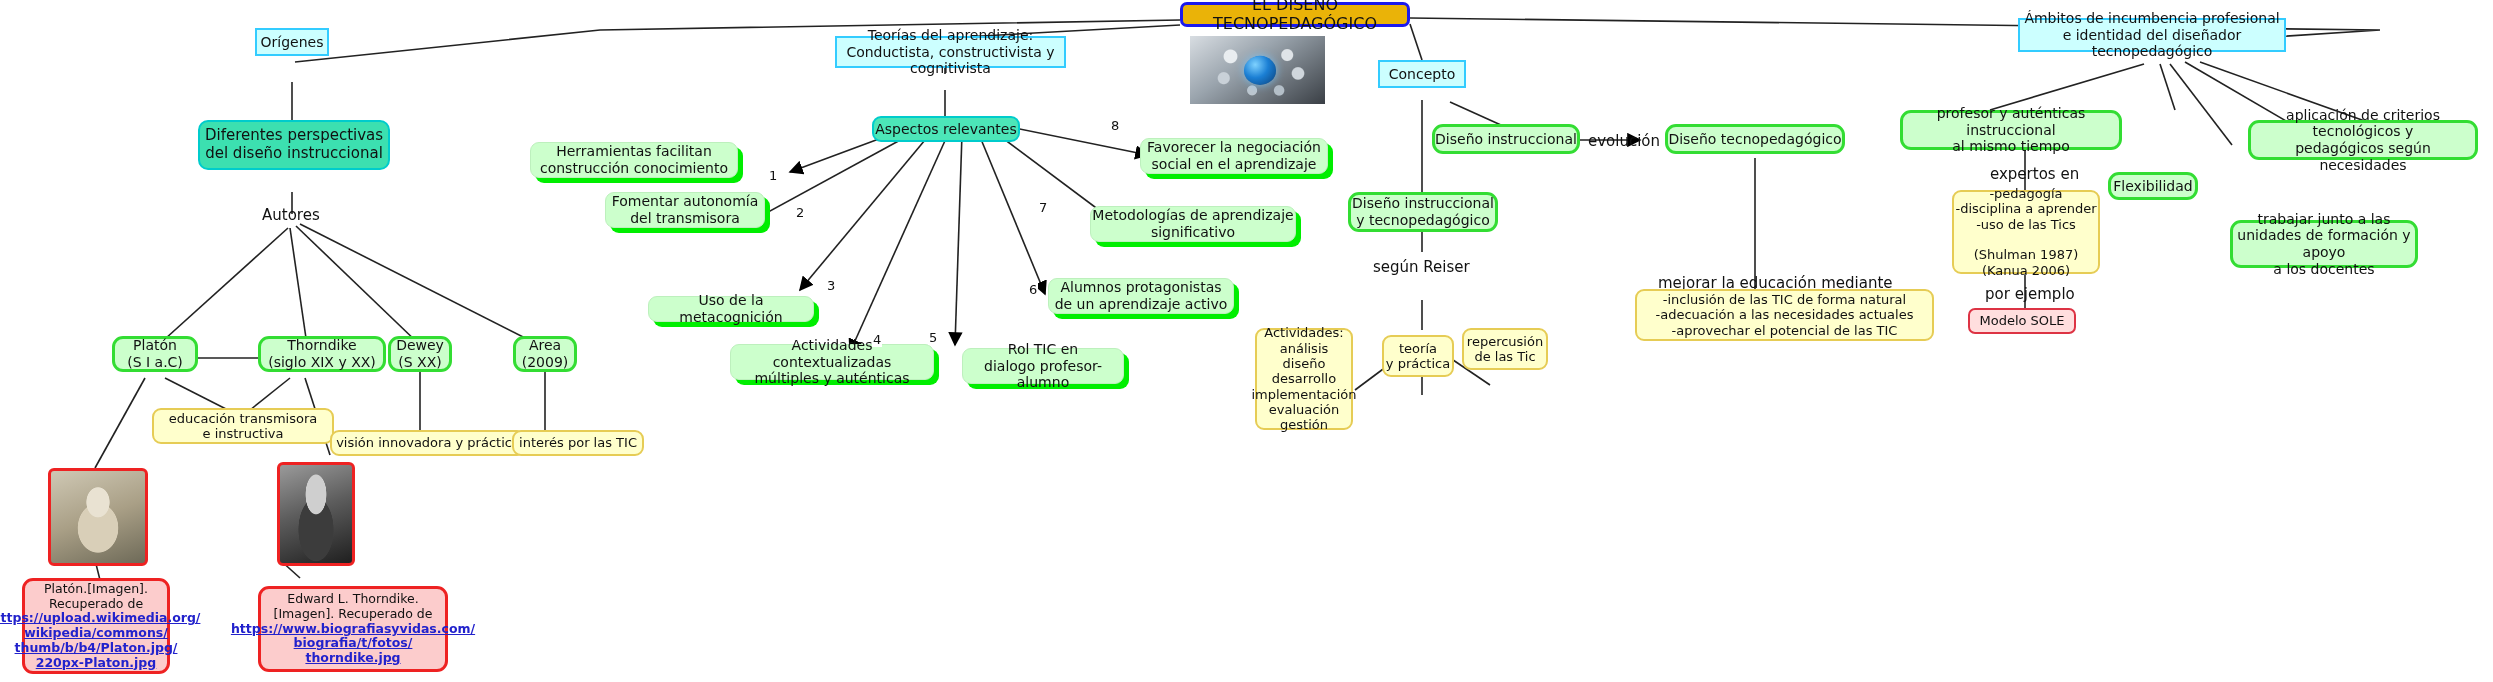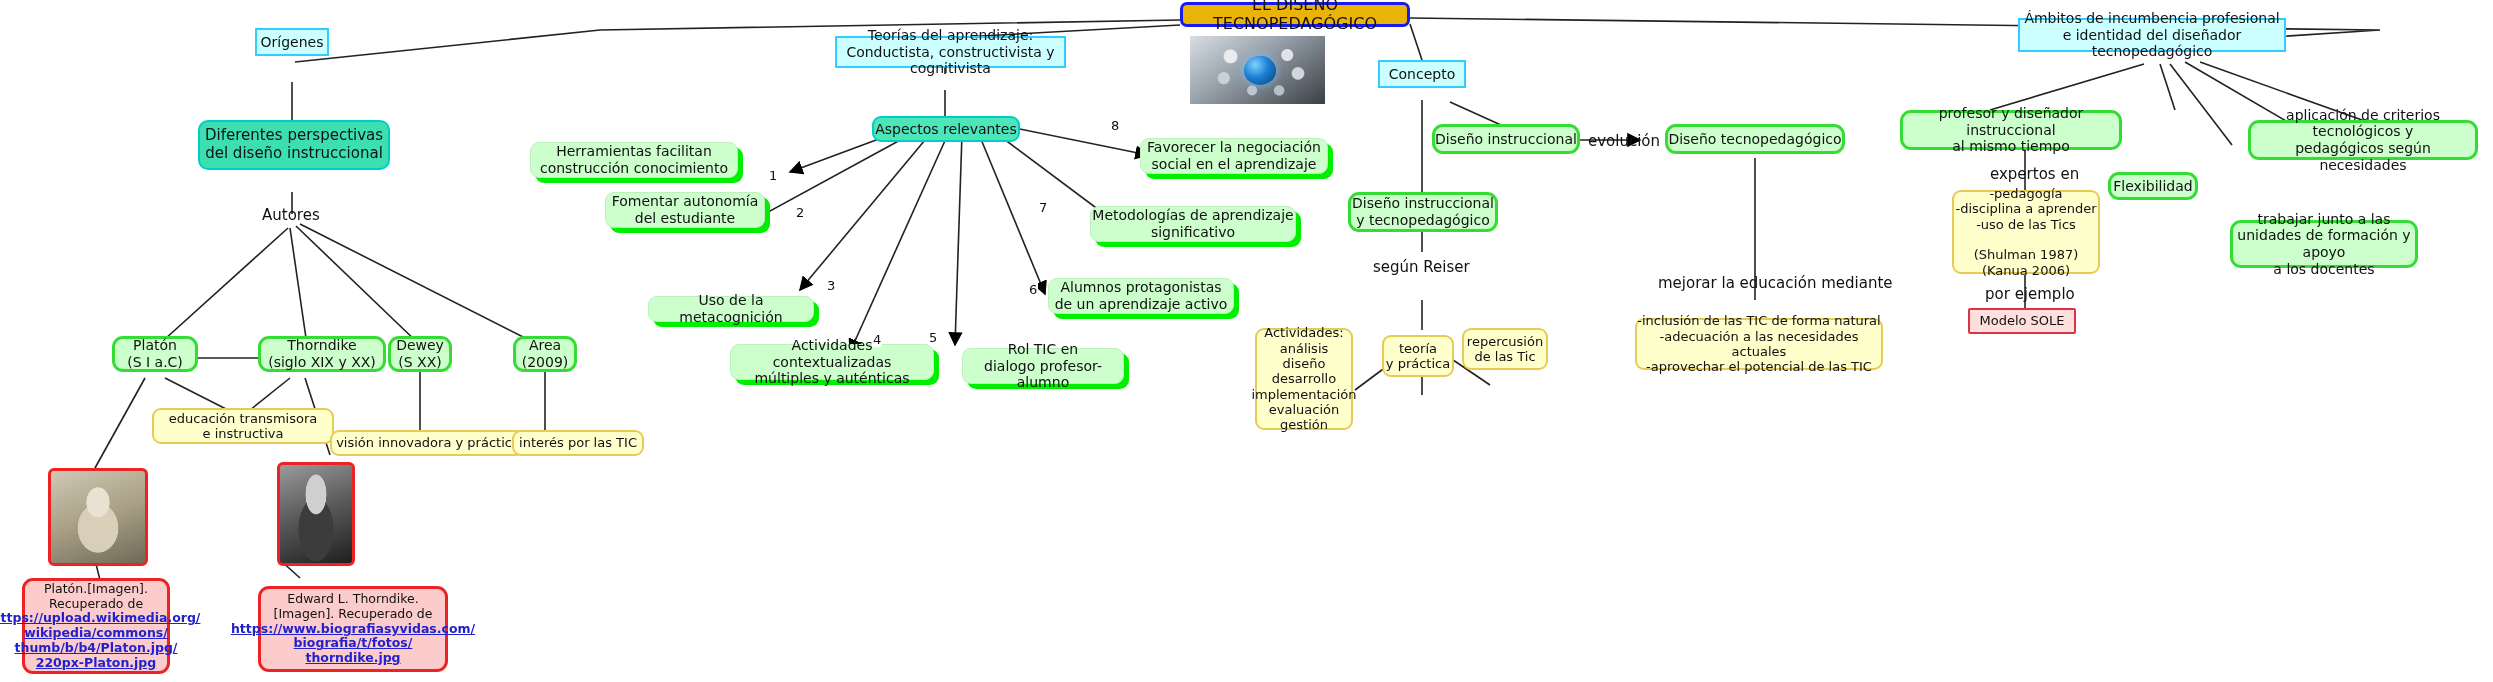--- a/index.html
+++ b/index.html
@@ -32,21 +32,21 @@
   
   .n-yellow{background:#ffffcc;border:2px solid #e6cc55;border-radius:9px;font-size:13px;}
 
   
   .n-red{background:#fccccc;border:3px solid #ee2222;border-radius:11px;font-size:12.5px;
          flex-direction:column;padding:4px 6px;}
   .n-red .cite-link{color:#2222cc;text-decoration:underline;font-weight:bold;}
   .n-red .cite-txt{color:#111;}
 
   
-  .n-pinkbtn{background:#ffdede;border:2px solid #dd3344;border-radius:2px;font-size:13px;text-align:right;}
+  .n-pinkbtn{background:#ffdede;border:2px solid #dd3344;border-radius:7px;font-size:13px;text-align:right;}
 
   
   .lbl{position:absolute;font-size:15px;color:#111;background:transparent;white-space:nowrap;}
   .numlbl{position:absolute;font-size:13px;color:#111;background:#fff;padding:0 1px;}
 
   
   .imgbox{position:absolute;overflow:hidden;}
   .globe-img{position:absolute;left:0;top:0;width:100%;height:100%;
      background:
        radial-gradient(circle at 52% 48%, #1b7fd4 0 16%, rgba(27,127,212,0) 17%),
@@ -195,21 +195,21 @@
   </div>
 
   <div class="node n-cyan" style="left:835px;top:36px;width:231px;height:32px;">Teorías del aprendizaje:
 Conductista, constructivista y cognitivista</div>
 
   <div class="node n-aqua" style="left:872px;top:116px;width:148px;height:26px;">Aspectos relevantes</div>
 
   <div class="node n-greensh" style="left:530px;top:142px;width:208px;height:36px;">Herramientas facilitan
 construcción conocimiento</div>
   <div class="node n-greensh" style="left:605px;top:192px;width:160px;height:36px;">Fomentar autonomía
-del estudiante</div>
+del transmisora</div>
   <div class="node n-greensh" style="left:648px;top:296px;width:166px;height:26px;">Uso de la metacognición</div>
   <div class="node n-greensh" style="left:730px;top:344px;width:204px;height:36px;">Actividades contextualizadas
 múltiples y auténticas</div>
   <div class="node n-greensh" style="left:962px;top:348px;width:162px;height:36px;">Rol TIC en
 dialogo profesor-alumno</div>
   <div class="node n-greensh" style="left:1048px;top:278px;width:186px;height:36px;">Alumnos protagonistas
 de un aprendizaje activo</div>
   <div class="node n-greensh" style="left:1090px;top:206px;width:206px;height:36px;">Metodologías de aprendizaje
 significativo</div>
   <div class="node n-greensh" style="left:1140px;top:138px;width:188px;height:36px;">Favorecer la negociación
@@ -244,28 +244,28 @@
 implementación
 evaluación
 gestión</div>
   <div class="node n-yellow" style="left:1382px;top:335px;width:72px;height:42px;">teoría
 y práctica</div>
   <div class="node n-yellow" style="left:1462px;top:328px;width:86px;height:42px;">repercusión
 de las Tic</div>
 
   <div class="lbl" style="left:1658px;top:274px;">mejorar la educación mediante</div>
 
-  <div class="node n-yellow" style="left:1635px;top:318px;width:248px;height:52px;">-inclusión de las TIC de forma natural
+  <div class="node n-yellow" style="left:1635px;top:289px;width:299px;height:52px;">-inclusión de las TIC de forma natural
 -adecuación a las necesidades actuales
 -aprovechar el potencial de las TIC</div>
 
   <div class="node n-cyan" style="left:2018px;top:18px;width:268px;height:34px;">Ámbitos de incumbencia profesional
 e identidad del diseñador tecnopedagógico</div>
 
-  <div class="node n-green" style="left:1900px;top:110px;width:222px;height:40px;">profesor y diseñador instruccional
+  <div class="node n-green" style="left:1900px;top:110px;width:222px;height:40px;">profesor y auténticas instruccional
 al mismo tiempo</div>
 
   <div class="node n-green" style="left:2108px;top:172px;width:90px;height:28px;">Flexibilidad</div>
 
   <div class="node n-green" style="left:2248px;top:120px;width:230px;height:40px;">aplicación de criterios tecnológicos y
 pedagógicos según necesidades</div>
 
   <div class="node n-green" style="left:2230px;top:220px;width:188px;height:48px;">trabajar junto a las
 unidades de formación y apoyo
 a los docentes</div>

